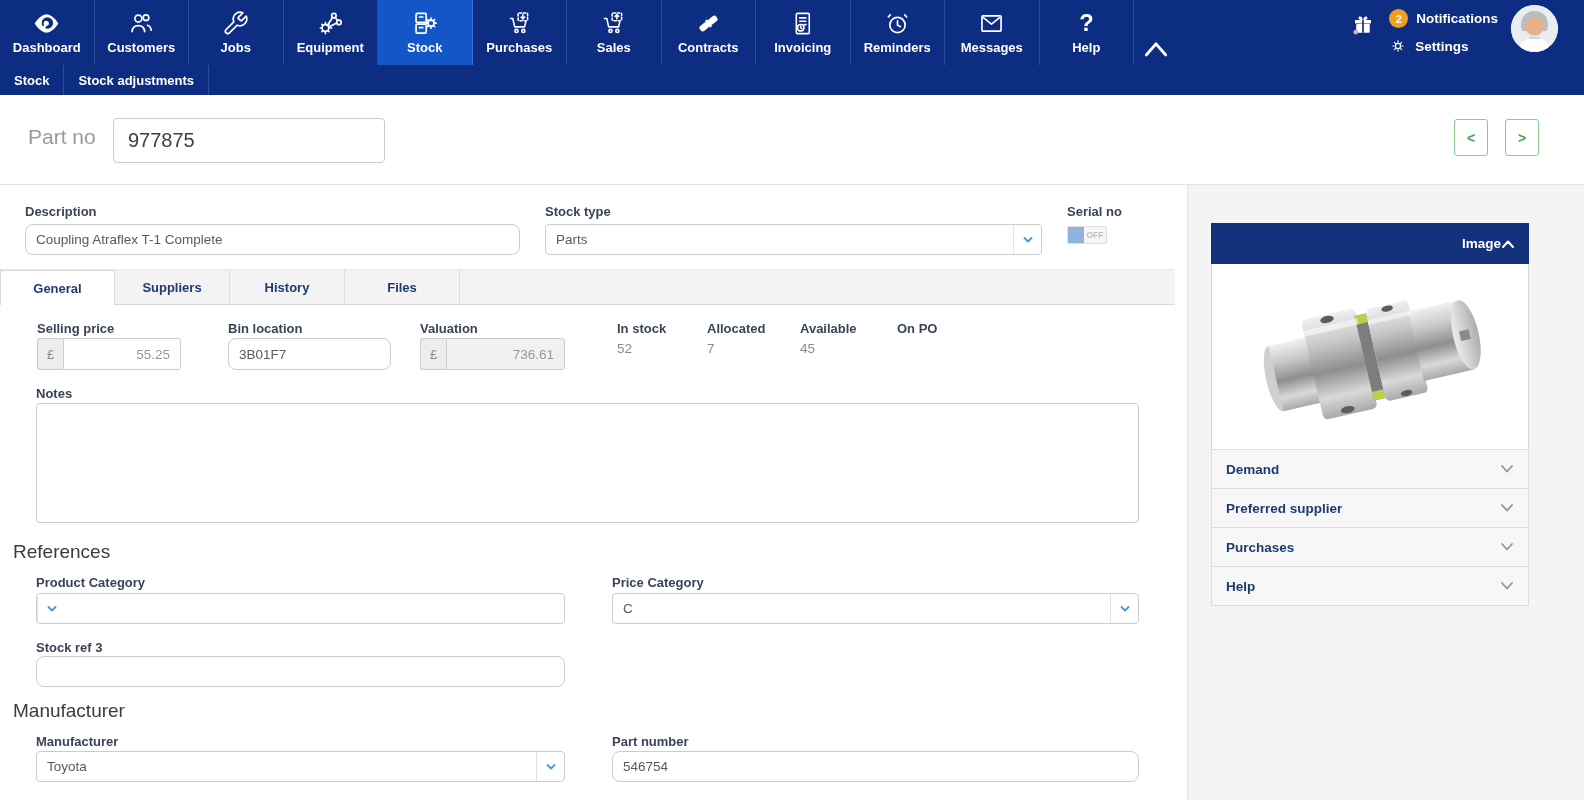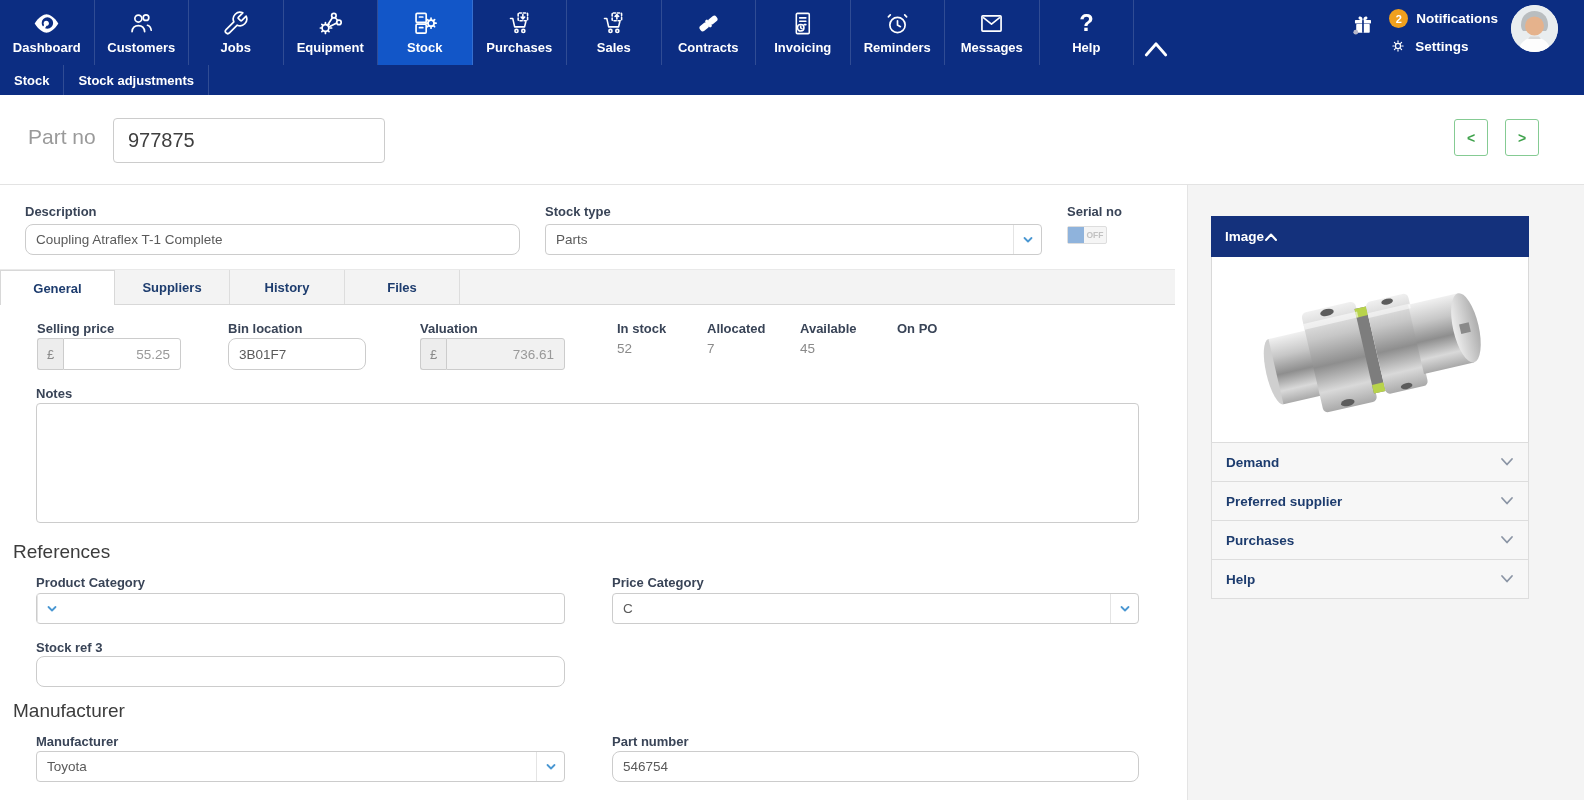--- a/index.html
+++ b/index.html
@@ -71,22 +71,22 @@
 
   .stat-label { position:absolute; font-size:13px; font-weight:bold; color:#394457; }
   .stat-value { position:absolute; font-size:13.5px; color:#8a8a8a; }
 
   .notes-area { position:absolute; left:36px; top:218px; width:1103px; height:120px; border:1px solid #ccc;
                 border-radius:4px; resize:none; font-family:inherit; font-size:13.5px; padding:8px; color:#555; }
   .section-h { position:absolute; font-size:19px; color:#3c3c3c; }
 
   
   .sidebar { position:absolute; left:1211px; top:31px; width:318px; }
-  .panel-header { height:41px; background:#14317c; display:flex; align-items:center; justify-content:flex-start;
-                  padding:0 14px; cursor:pointer; }
+  .panel-header { height:41px; background:#14317c; display:flex; align-items:center; justify-content:flex-end;
+                  padding:0 14px; cursor:pointer;margin-top:7px; }
   .panel-header .t { color:#fff; font-size:13.5px; font-weight:bold; }
   .panel-body { height:186px; background:#fff; border:1px solid #d9d9d9; border-top:none;
                 display:flex; align-items:center; justify-content:center; }
   .panel-row { height:40px; background:#f7f7f7; border:1px solid #ddd; margin-top:-1px; display:flex;
                align-items:center; justify-content:space-between; padding:0 14px; cursor:pointer; }
   .panel-row .t { color:#1d3c6e; font-size:13.5px; font-weight:bold; }
 </style>
 </head>
 <body>
 
@@ -298,21 +298,21 @@
         <div class="tab">Files</div>
       </div>
 
       <span class="fld-label" style="left:37px; top:136px;">Selling price</span>
       <div class="money" style="left:37px; top:153px;">
         <span class="cur">£</span>
         <span class="amt" style="width:118px;">55.25</span>
       </div>
 
       <span class="fld-label" style="left:228px; top:136px;">Bin location</span>
-      <input class="txt-input" style="left: 228px; top: 153px; width: 138px; height: 32px;" type="text" value="3B01F7">
+      <input class="txt-input" style="left: 228px; top: 153px; width: 163px; height: 32px;" type="text" value="3B01F7">
 
       <span class="fld-label" style="left:420px; top:136px;">Valuation</span>
       <div class="money gray" style="left:420px; top:153px;">
         <span class="cur">£</span>
         <span class="amt" style="width:119px;">736.61</span>
       </div>
 
       <span class="stat-label" style="left:617px; top:136px;">In stock</span>
       <span class="stat-value" style="left:617px; top:156px;">52</span>
       <span class="stat-label" style="left:707px; top:136px;">Allocated</span>

